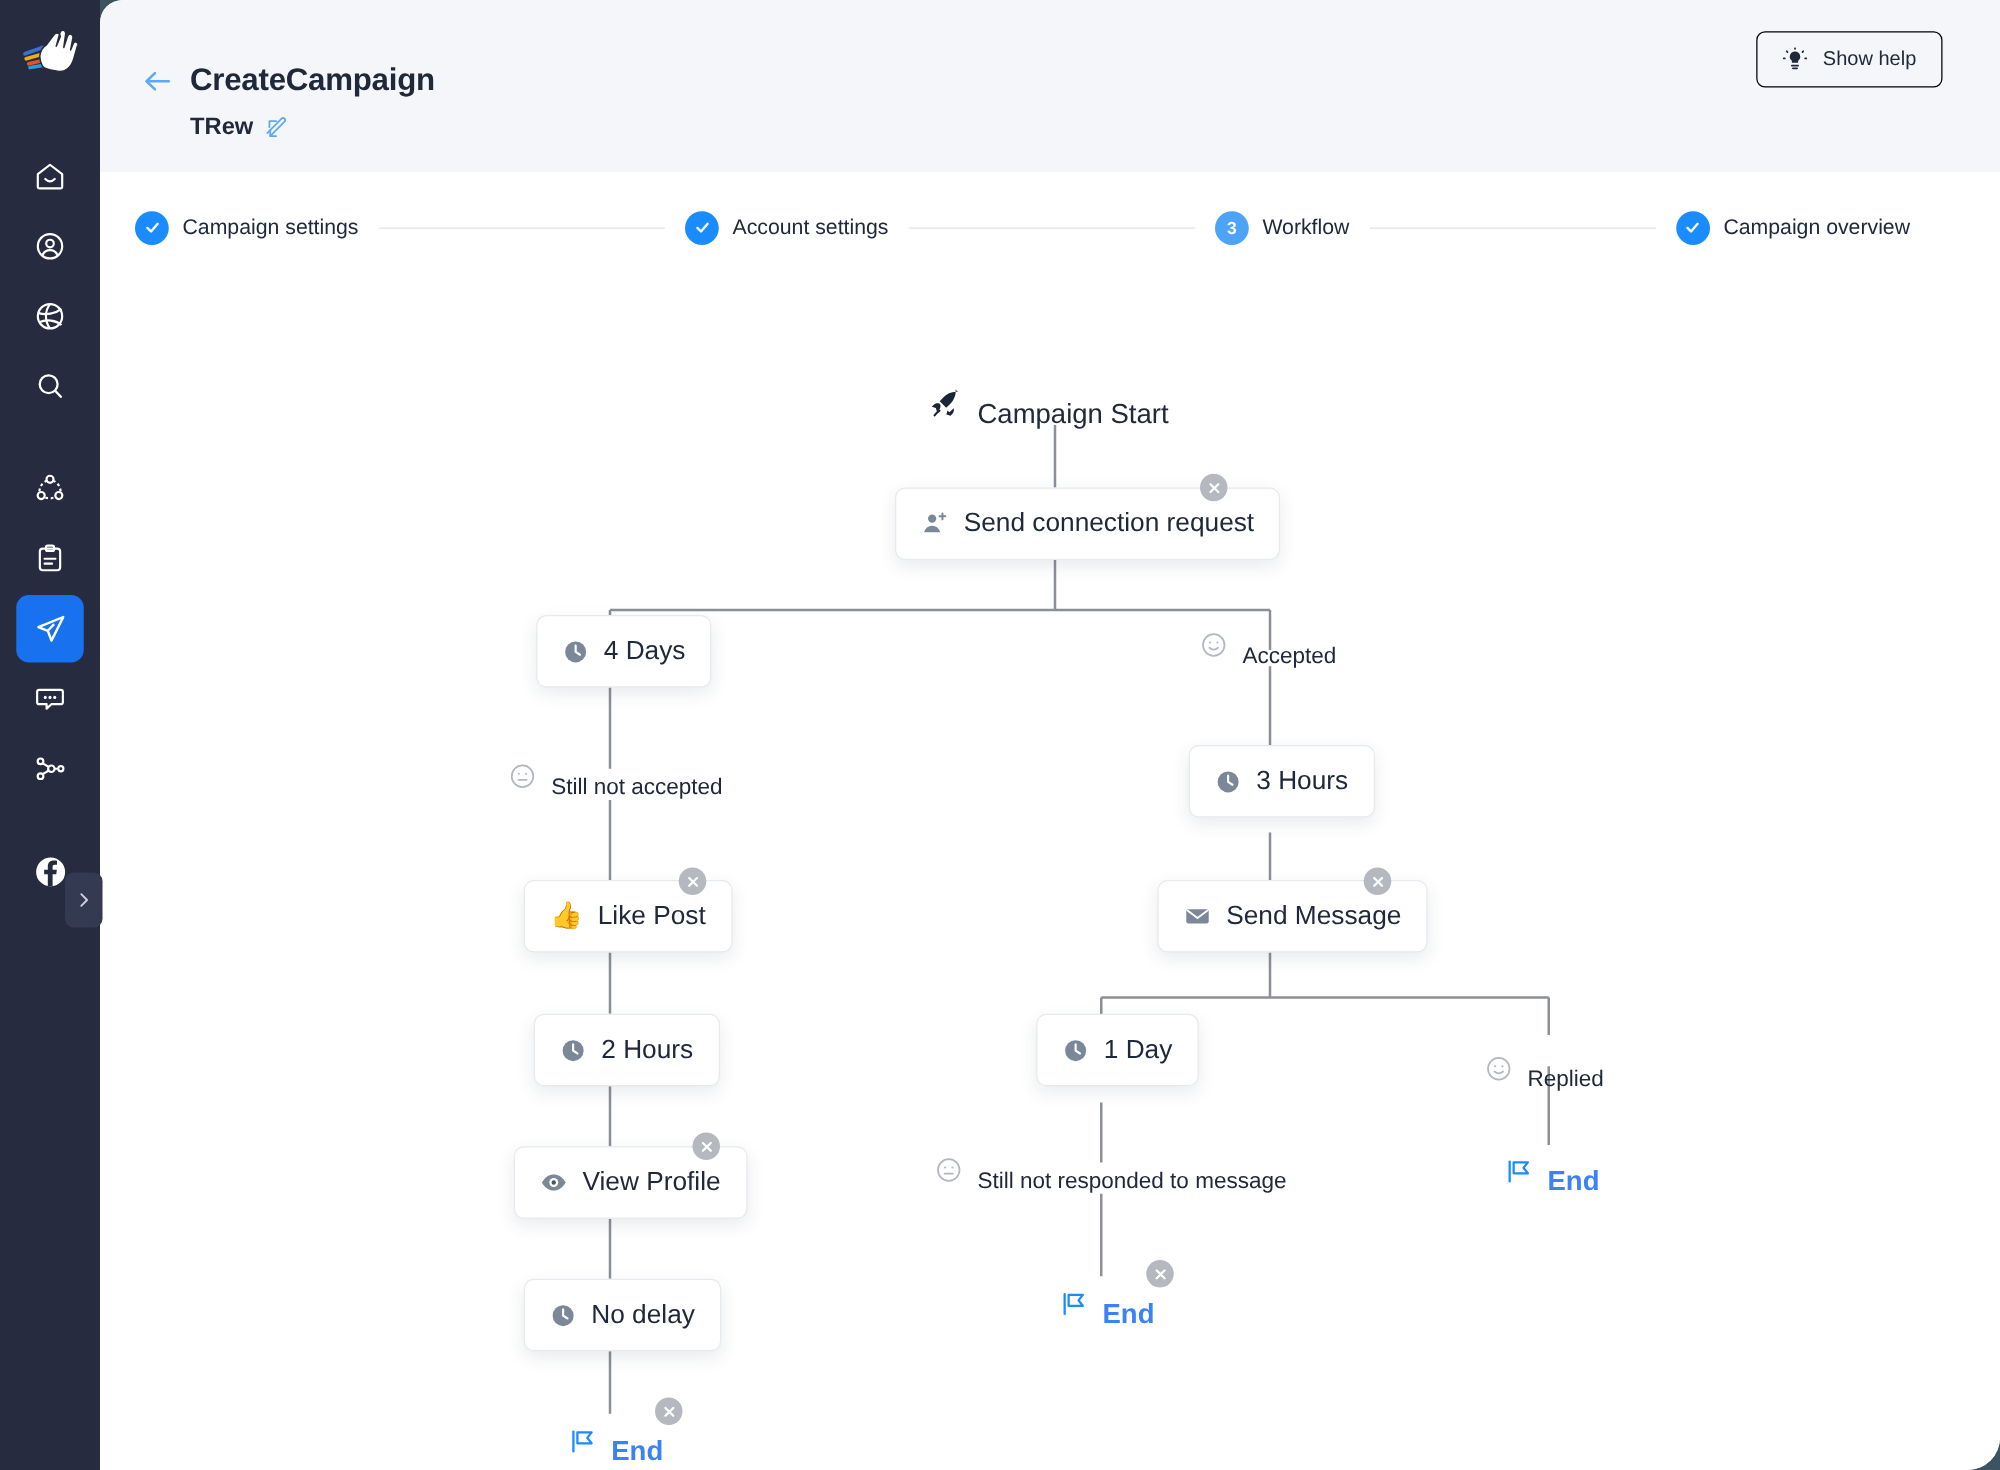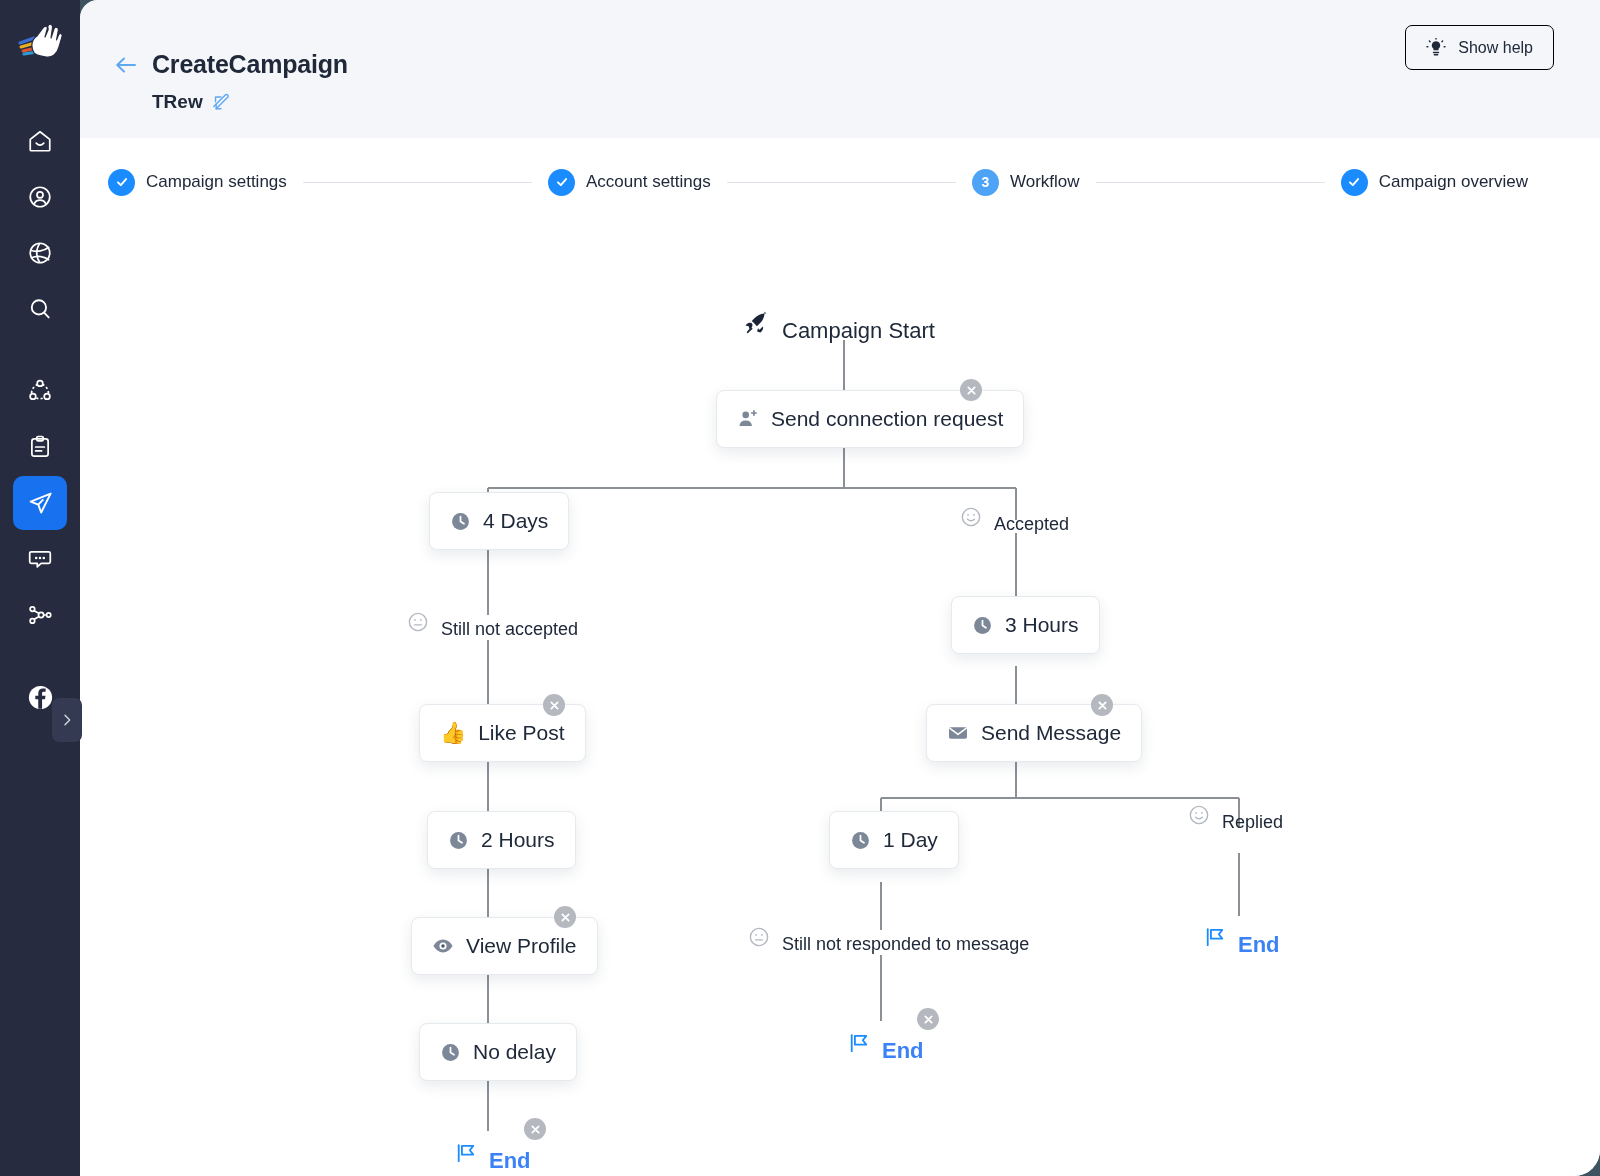--- a/index.html
+++ b/index.html
@@ -511,21 +511,21 @@
         <div class="node" style="left:749px; top:583px;">
           <span class="ico">
             <svg width="21" height="21" viewBox="0 0 24 24">
               <circle cx="12" cy="12" r="9.6" fill="#7c8798"></circle>
               <path d="M12 6.3 V12 L16 14.6" stroke="#ffffff" stroke-width="2" fill="none" stroke-linecap="round" stroke-linejoin="round"></path>
             </svg>
           </span>
           <span class="node-label">1 Day</span>
         </div>
 
-        <div class="plain" style="left:1108px; top:572px;">
+        <div class="plain" style="left:1108px; top:613px;">
           <span class="ico">
             <svg width="22" height="22" viewBox="0 0 24 24" fill="none" stroke="#b2b7c0" stroke-width="1.5">
               <circle cx="12" cy="12" r="9.4"></circle>
               <circle cx="8.8" cy="9.8" r="0.95" fill="#b2b7c0" stroke="none"></circle>
               <circle cx="15.2" cy="9.8" r="0.95" fill="#b2b7c0" stroke="none"></circle>
               <path d="M8.2 14.4 q3.8 3.2 7.6 0" stroke-linecap="round"></path>
             </svg>
           </span>
           <span class="plain-label">Replied</span>
         </div>

